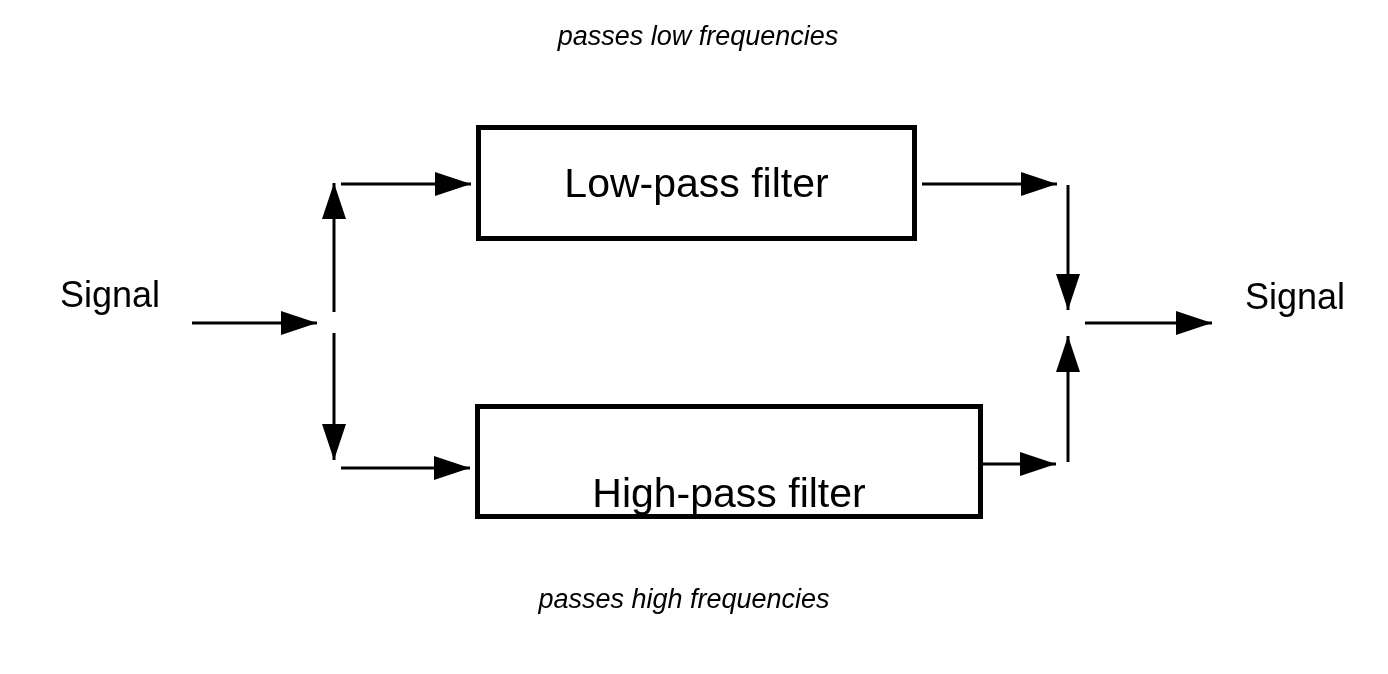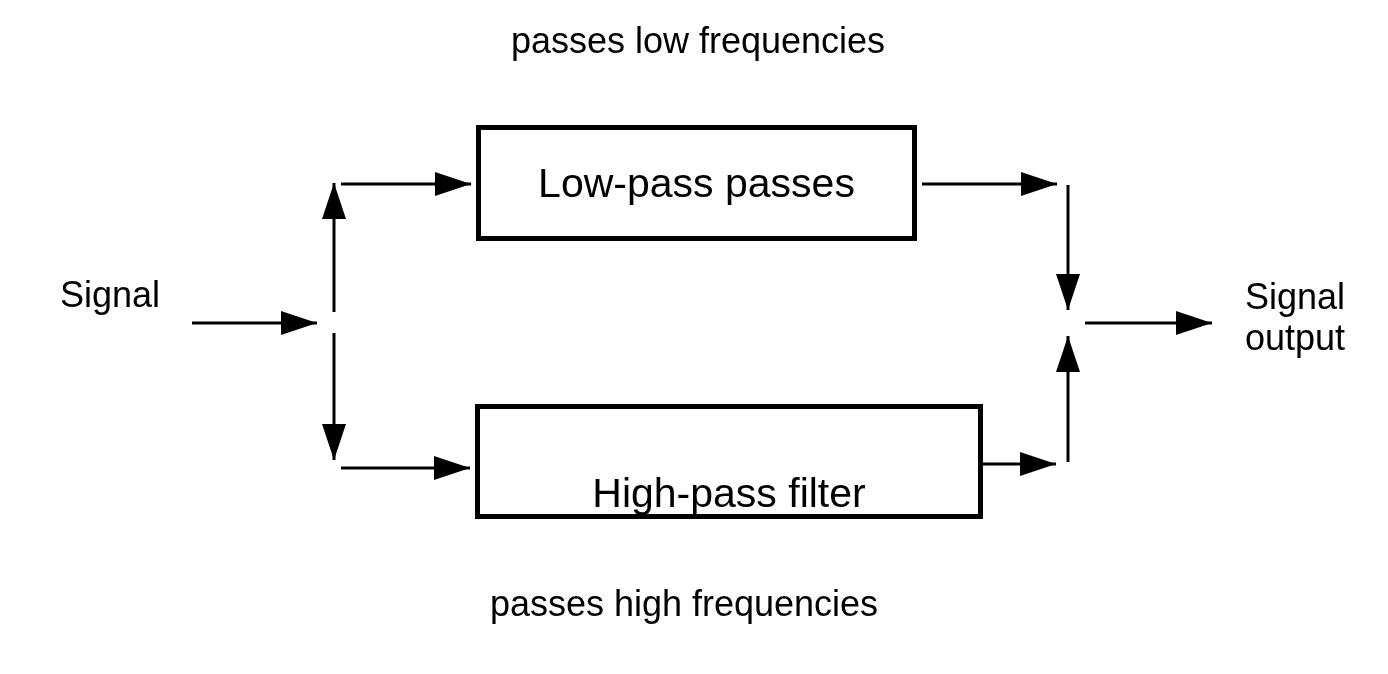--- a/index.html
+++ b/index.html
@@ -38,24 +38,25 @@
   }
   .box-low  { left: 476px; top: 125px; width: 441px; height: 116px; }
   .box-high { left: 475px; top: 404px; width: 508px; height: 115px; align-items: flex-end; }
   .box-label {
     font-size: 41px;
     line-height: 1;
     white-space: nowrap;
   }
   .caption {
     position: absolute;
-    font-size: 36px;
+    font-size: 27px;
     line-height: 1.13;
     white-space: nowrap;
     transform: translateX(-50%);
+    font-style: italic;
   }
   .caption-top    { left: 698px; top: 21px; }
   .caption-bottom { left: 684px; top: 584px; }
   .side-label {
     position: absolute;
     font-size: 36px;
     line-height: 1.13;
     text-align: center;
     transform: translateX(-50%);
   }
@@ -91,31 +92,30 @@
     <line x1="922" y1="464" x2="1056" y2="464" marker-end="url(#arrowhead)"></line>
 
     <line x1="1068" y1="462" x2="1068" y2="336" marker-end="url(#arrowhead)"></line>
 
     <line x1="1085" y1="323" x2="1212" y2="323" marker-end="url(#arrowhead)"></line>
   </svg>
 
   <div class="caption caption-top">passes low frequencies</div>
 
   <div class="filter-box box-low">
-    <span class="box-label">Low-pass passes</span>
+    <span class="box-label">Low-pass filter</span>
   </div>
 
   <div class="filter-box box-high">
     <span class="box-label">High-pass filter</span>
   </div>
 
   <div class="caption caption-bottom">passes high frequencies</div>
 
   <div class="side-label side-input">
     <div>Signal</div>
   </div>
 
   <div class="side-label side-output">
     <div>Signal</div>
-    <div>output</div>
   </div>
 
 </div>
 
 </body></html>

